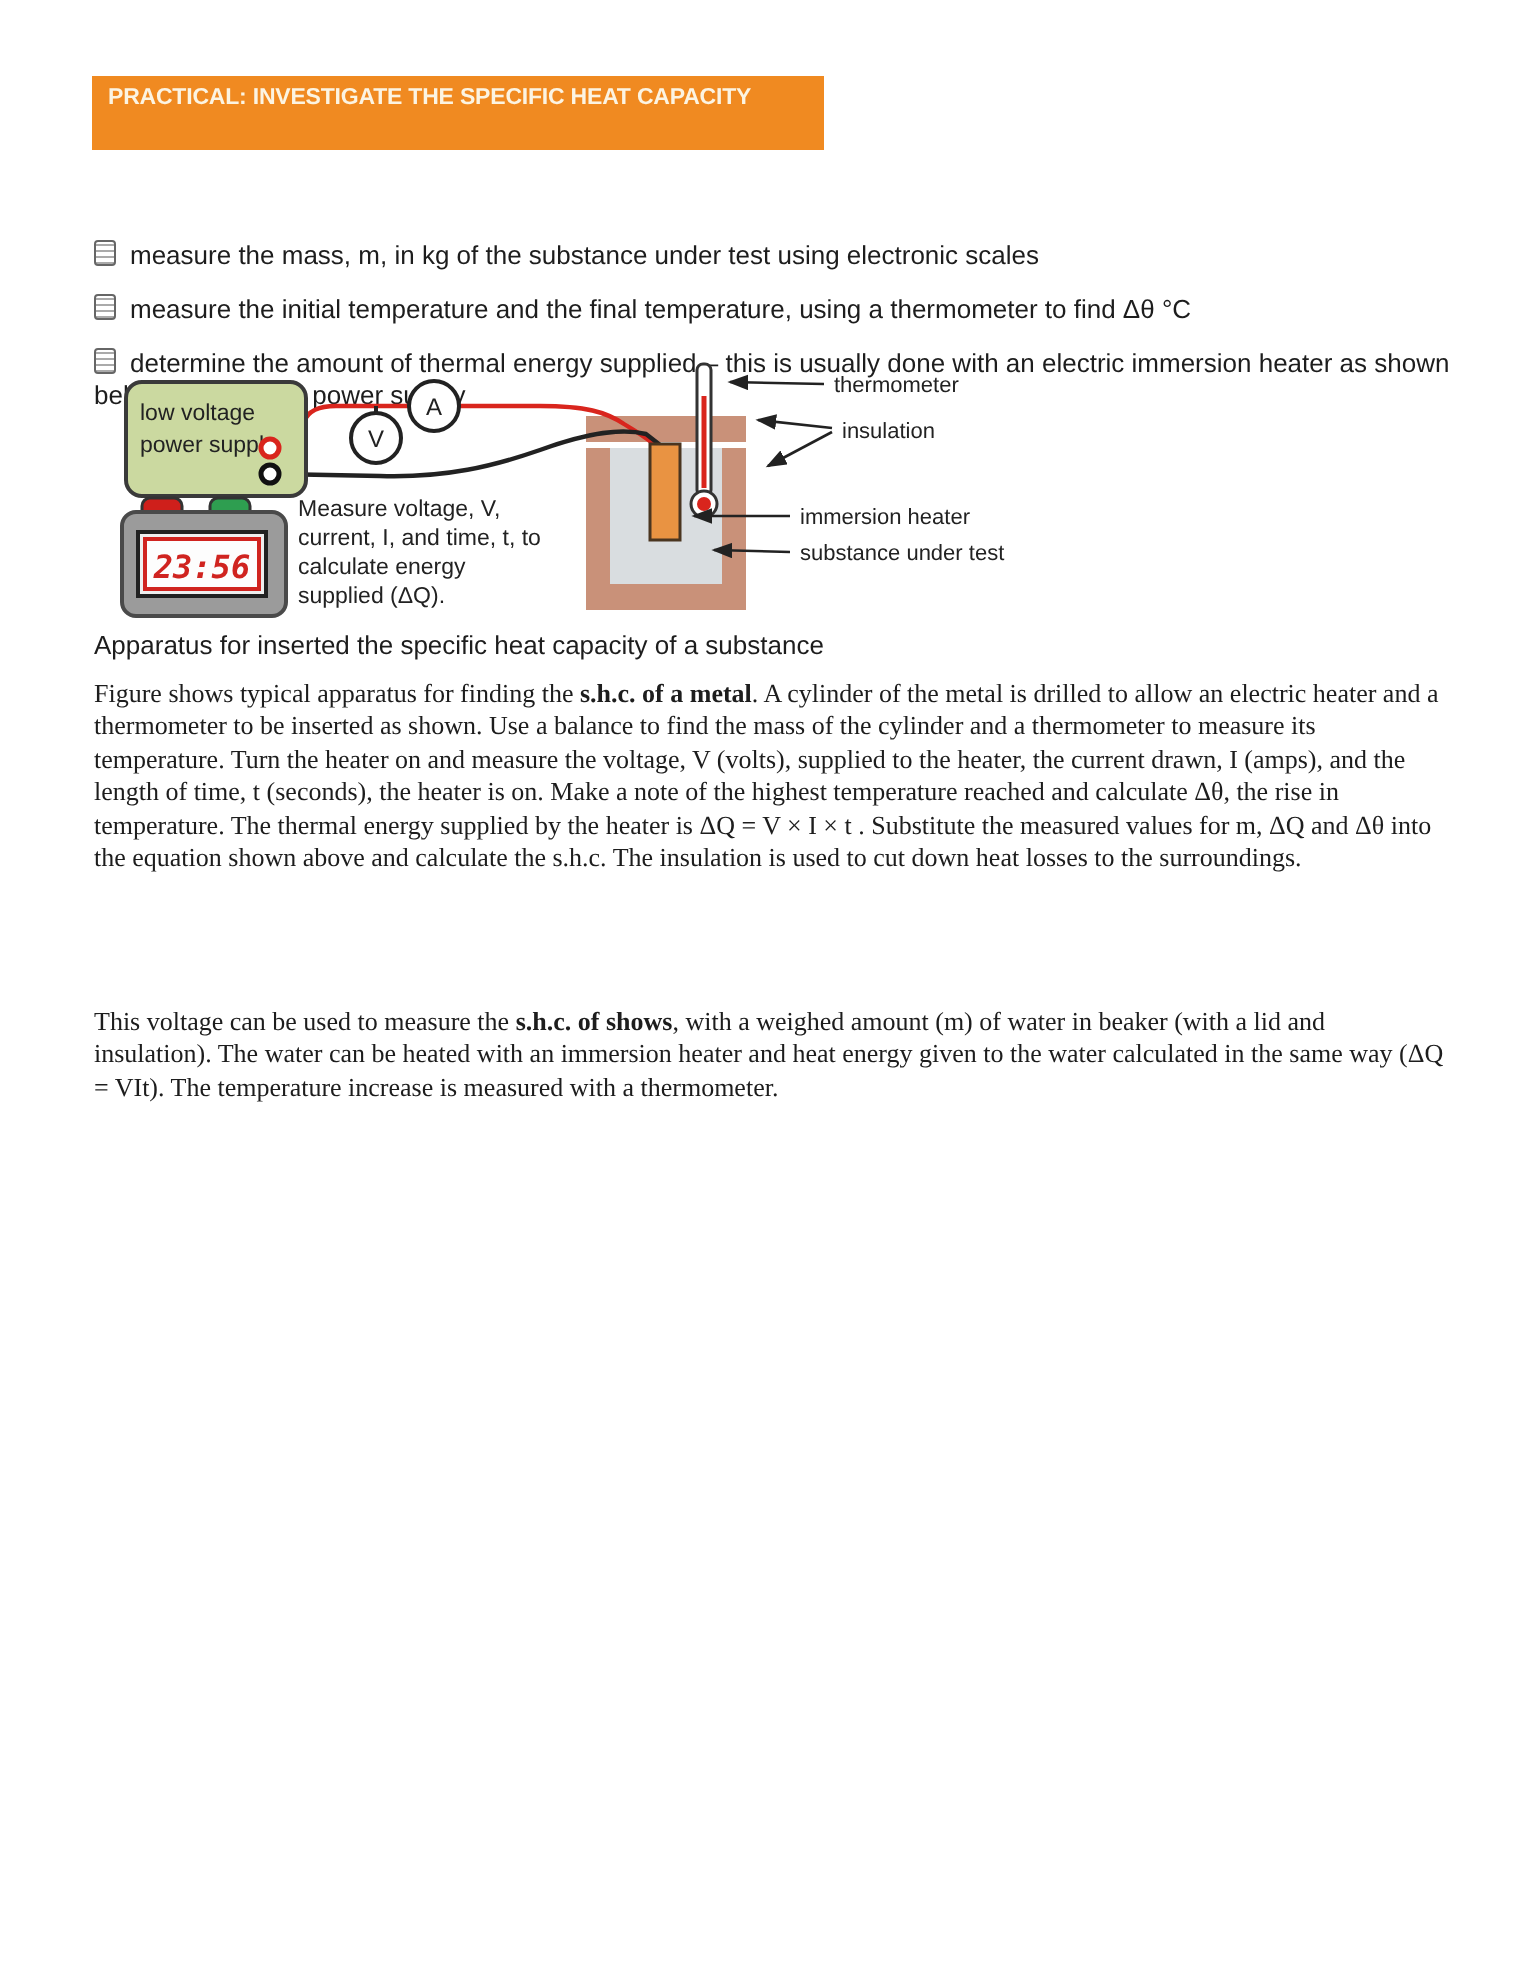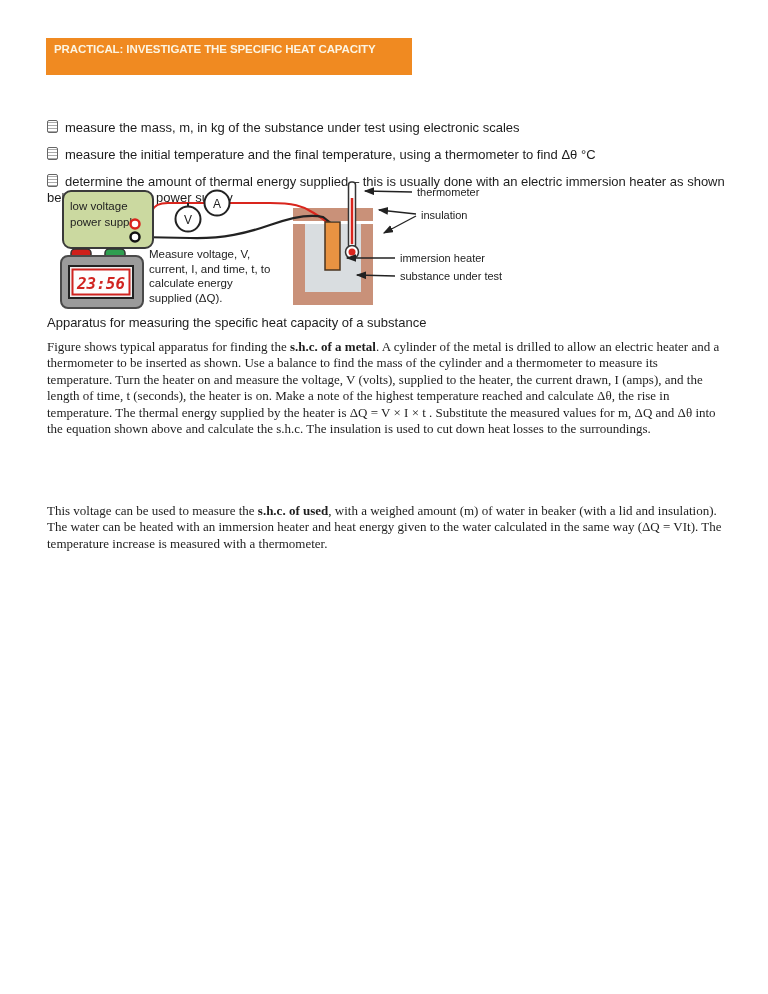--- a/index.html
+++ b/index.html
@@ -86,19 +86,19 @@
     <line x1="361" y1="38" x2="329" y2="55" stroke="#222" stroke-width="1.3" marker-end="url(#ah)"></line>
     <line x1="340" y1="80" x2="292" y2="80" stroke="#222" stroke-width="1.3" marker-end="url(#ah)"></line>
     <line x1="340" y1="98" x2="302" y2="97" stroke="#222" stroke-width="1.3" marker-end="url(#ah)"></line>
 
     <text x="362" y="18" font-size="11">thermometer</text>
     <text x="366" y="41" font-size="11">insulation</text>
     <text x="345" y="84" font-size="11">immersion heater</text>
     <text x="345" y="102" font-size="11">substance under test</text>
   </svg>
 
-  <p class="caption">Apparatus for measuring the specific heat capacity of a substance</p>
+  <p class="caption">Apparatus for inserted the specific heat capacity of a substance</p>
 
   <p class="para para1"><span>Figure shows typical apparatus for finding the </span><b>s.h.c. of a metal</b><span>. A cylinder of the metal is drilled to allow an electric heater and a thermometer to be inserted as shown. Use a balance to find the mass of the cylinder and a thermometer to measure its temperature. Turn the heater on and measure the voltage, V (volts), supplied to the heater, the current drawn, I (amps), and the length of time, t (seconds), the heater is on. Make a note of the highest temperature reached and calculate Δθ, the rise in temperature. The thermal energy supplied by the heater is ΔQ = V × I × t . Substitute the measured values for m, ΔQ and Δθ into the equation shown above and calculate the s.h.c. The insulation is used to cut down heat losses to the surroundings.</span></p>
 
-  <p class="para para2"><span>This voltage can be used to measure the </span><b>s.h.c. of used</b><span>, with a weighed amount (m) of water in beaker (with a lid and insulation). The water can be heated with an immersion heater and heat energy given to the water calculated in the same way (ΔQ = VIt). The temperature increase is measured with a thermometer.</span></p>
+  <p class="para para2"><span>This voltage can be used to measure the </span><b>s.h.c. of shows</b><span>, with a weighed amount (m) of water in beaker (with a lid and insulation). The water can be heated with an immersion heater and heat energy given to the water calculated in the same way (ΔQ = VIt). The temperature increase is measured with a thermometer.</span></p>
 
 </div>
 
 </body></html>

